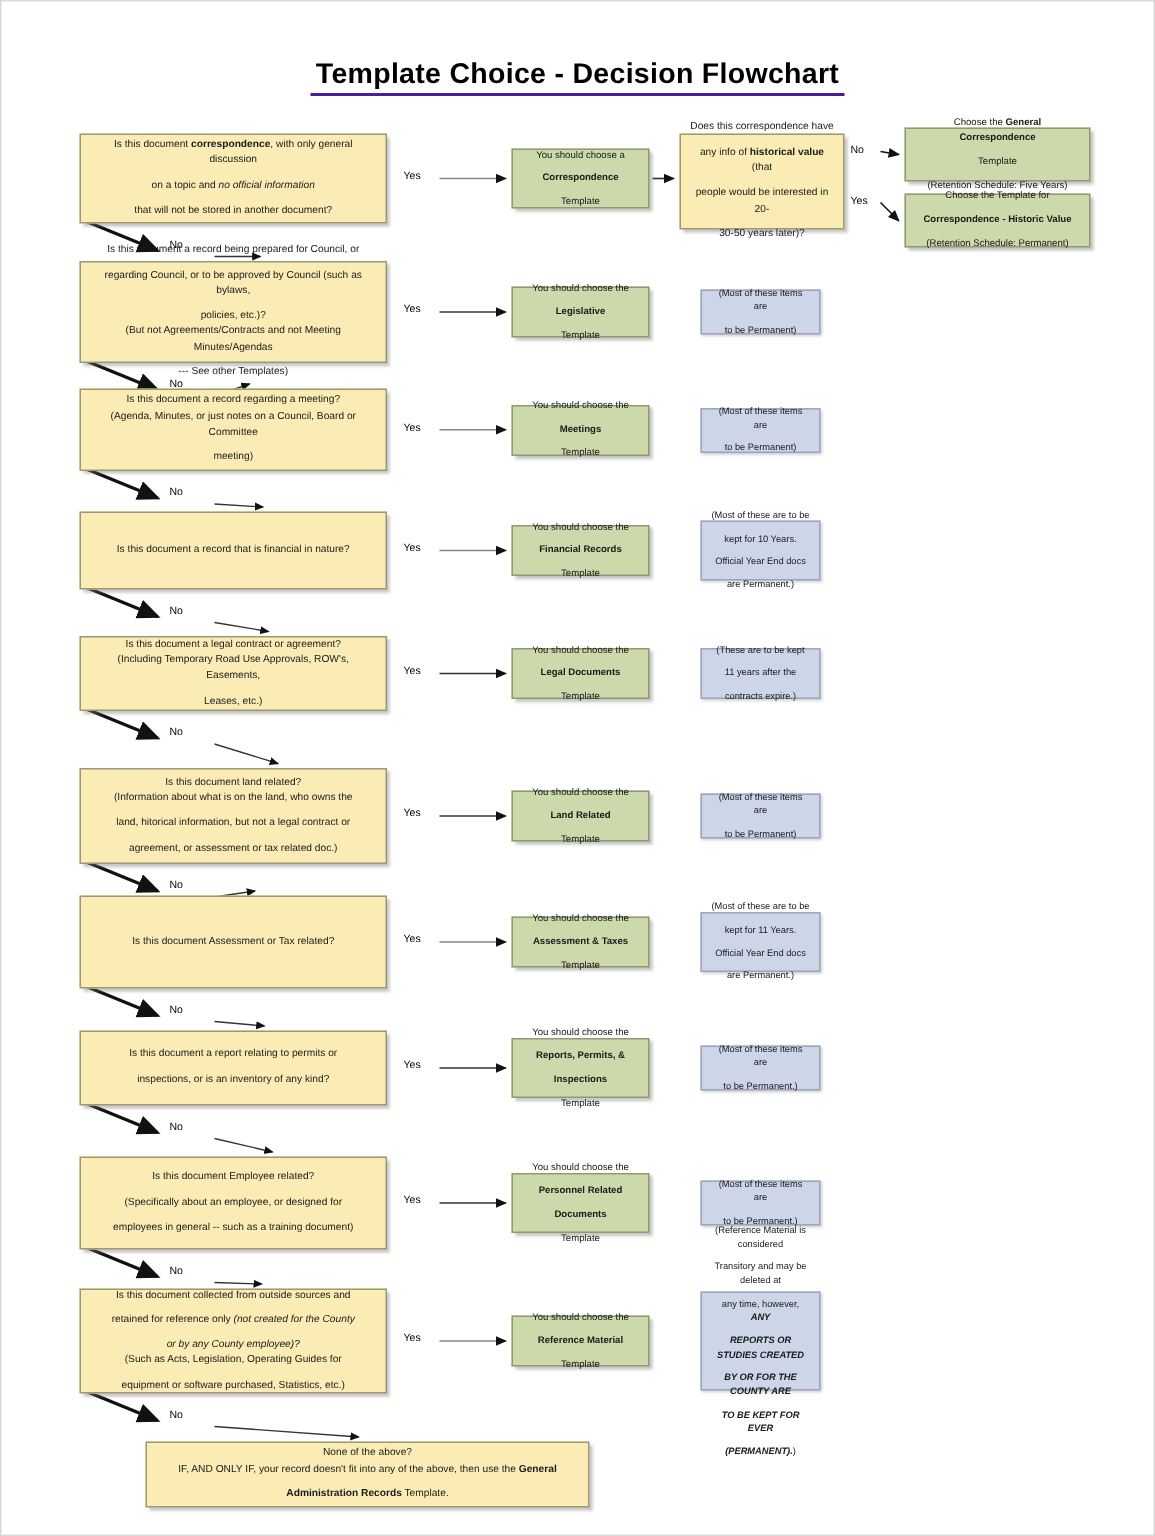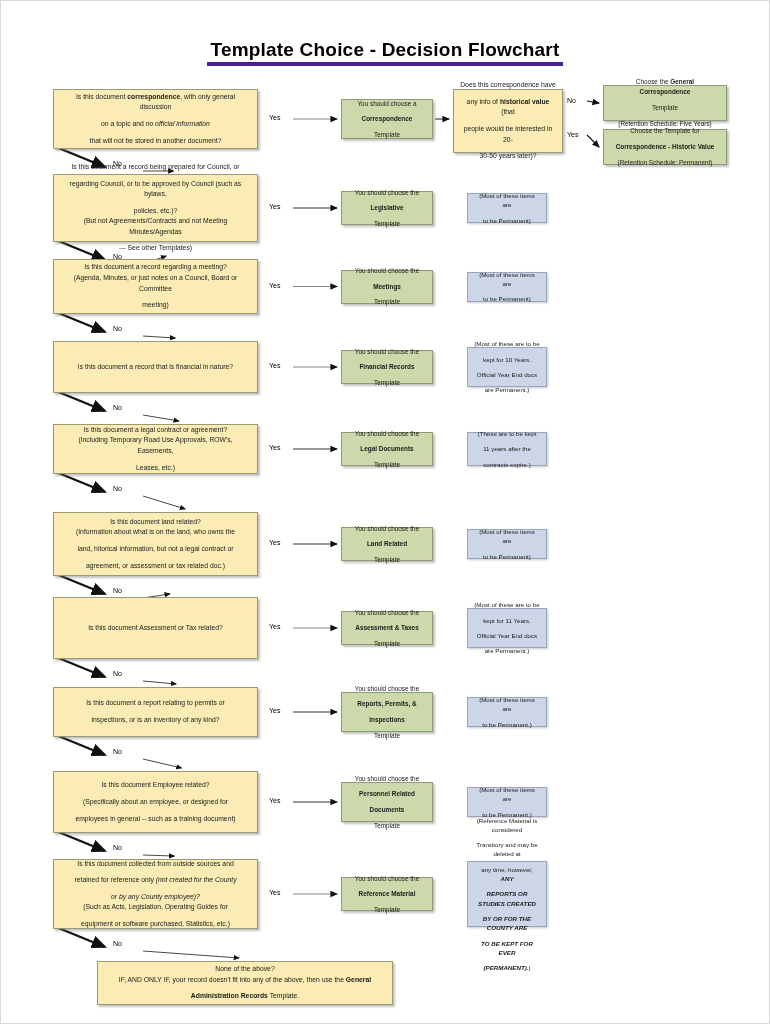--- a/index.html
+++ b/index.html
@@ -7,21 +7,21 @@
     width:770px;height:1024px;position:relative;overflow:hidden;
     font-family:"Liberation Sans","DejaVu Sans",sans-serif;
     color:#1a1a1a;
   }
   #page{position:absolute;inset:0;border:1px solid #d8d8d8;box-sizing:border-box;}
 
   #title{
     position:absolute;left:0;right:0;top:38px;text-align:center;
     font-size:19px;font-weight:bold;letter-spacing:.2px;color:#000;
   }
-  #title span{border-bottom:4px solid #4c1d95;padding:0 4px 1px 4px;display:inline-block;}
+  #title span{border-bottom:2px solid #4c1d95;padding:0 4px 1px 4px;display:inline-block;}
 
   .box{
     position:absolute;box-sizing:border-box;
     display:flex;flex-direction:column;align-items:center;justify-content:center;
     text-align:center;padding:4px 6px;
     box-shadow:2px 2px 2px rgba(120,120,120,.45);
   }
   .q{ background:#faecb4;border:1px solid #9a9a72; font-size:6.8px; line-height:1.55; }
   .a{ background:#ccd9aa;border:1px solid #8f9a74; font-size:6.4px; line-height:1.5; }
   .n{ background:#ccd6e8;border:1px solid #9aa4bb; font-size:6.2px; line-height:1.5;

